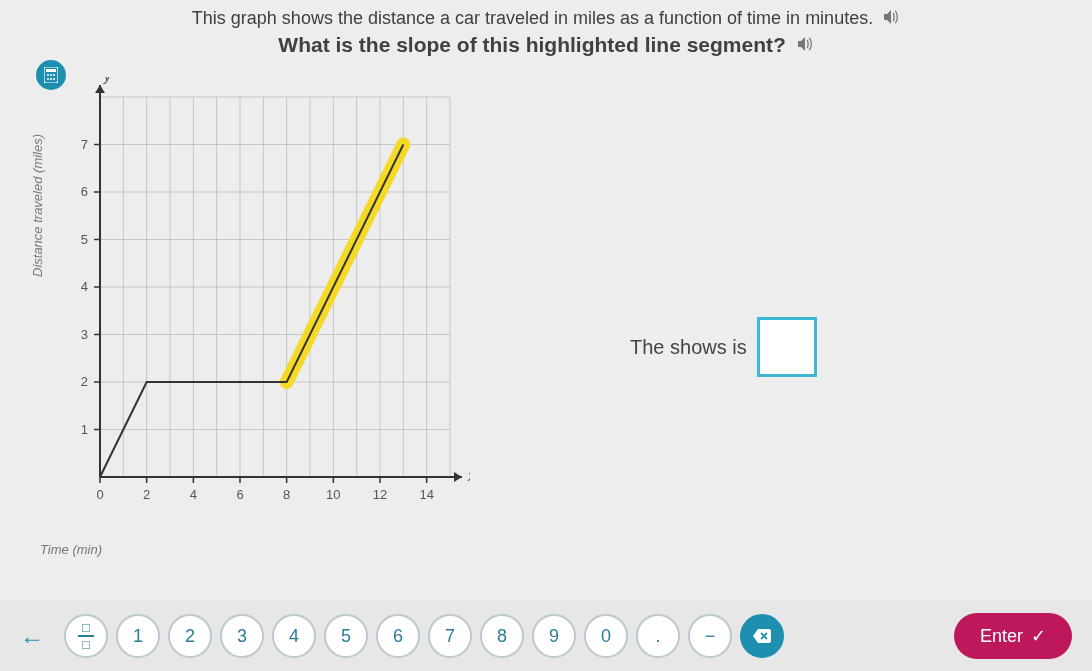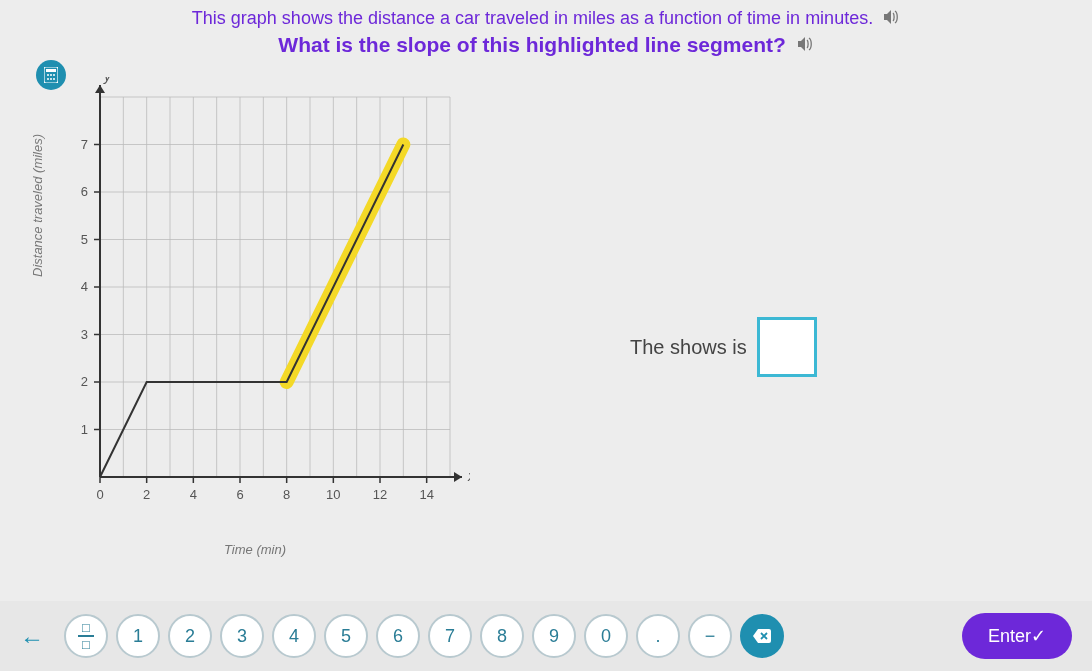--- a/index.html
+++ b/index.html
@@ -8,21 +8,21 @@
   background: #ededed;
   width: 1092px;
   height: 671px;
   overflow: hidden;
   position: relative;
   color: #555;
 }
 .header {
   text-align: center;
   padding: 8px 40px 10px 40px;
-  color: #6d28d9;
+  color: #404040;
 }
 .header .line1 { font-size: 18px; margin-bottom: 4px; }
 .header .line2 { font-size: 21px; font-weight: 600; }
 .speaker-icon { display: inline-block; margin-left: 6px; color: #888; font-size: 16px; vertical-align: middle; }
 
 .calc-badge {
   position: absolute;
   left: 36px;
   top: 60px;
   width: 30px;
@@ -55,21 +55,21 @@
   transform-origin: left top;
   font-size: 13px;
   font-style: italic;
   color: #777;
 }
 .xlabel {
   position: absolute;
   left: 0;
   right: 0;
   bottom: 0;
-  text-align: center;
+  text-align: left;
   font-size: 13px;
   font-style: italic;
   color: #777;
 }
 .answer-area {
   position: absolute;
   left: 630px;
   top: 250px;
   width: 350px;
   display: flex;
@@ -116,28 +116,29 @@
   display: flex;
   align-items: center;
   justify-content: center;
   cursor: pointer;
 }
 .key.frac { font-size: 13px; line-height: 0.9; flex-direction: column; }
 .key.frac .bar { width: 16px; height: 1.5px; background: #2a7d96; margin: 2px 0; }
 .key.del { background: #1f8fb0; border-color: #1f8fb0; color: #fff; font-size: 14px; }
 .enter-btn {
   margin-left: auto;
-  background: #6d28d9;
+  background: #be185d;
   color: #fff;
   border: none;
   border-radius: 24px;
   padding: 12px 26px;
   font-size: 18px;
   display: flex;
   align-items: center;
+  gap: 8px;
   cursor: pointer;
 }
 svg text { font-family: inherit; }
 </style>
 </head>
 <body>
 
 <div class="header">
   <div class="line1">
     <span>This graph shows the distance a car traveled in miles as a function of time in minutes.</span>

